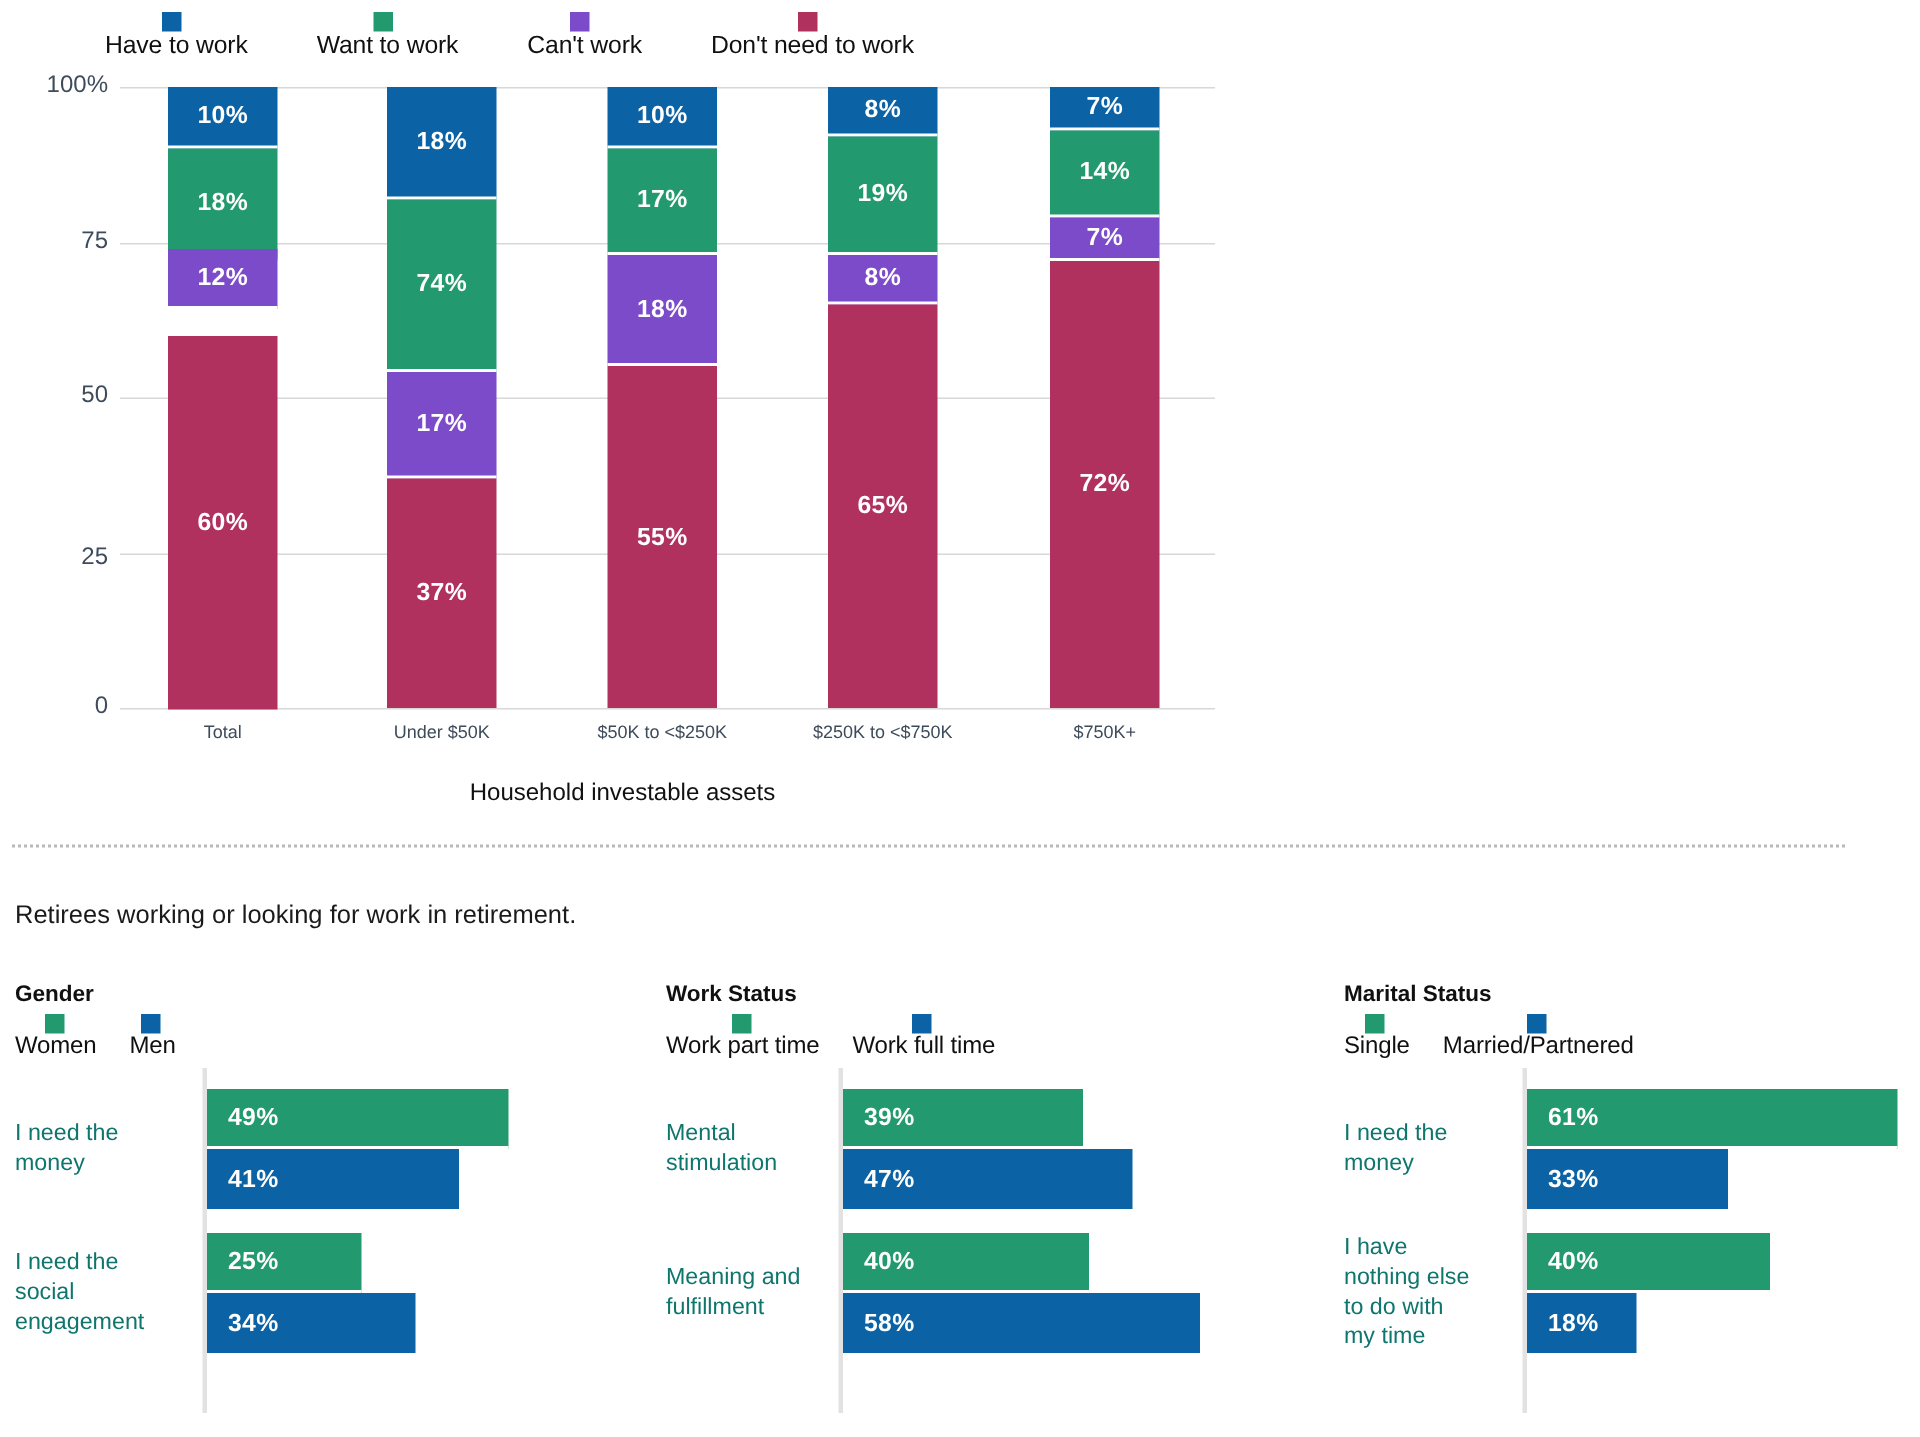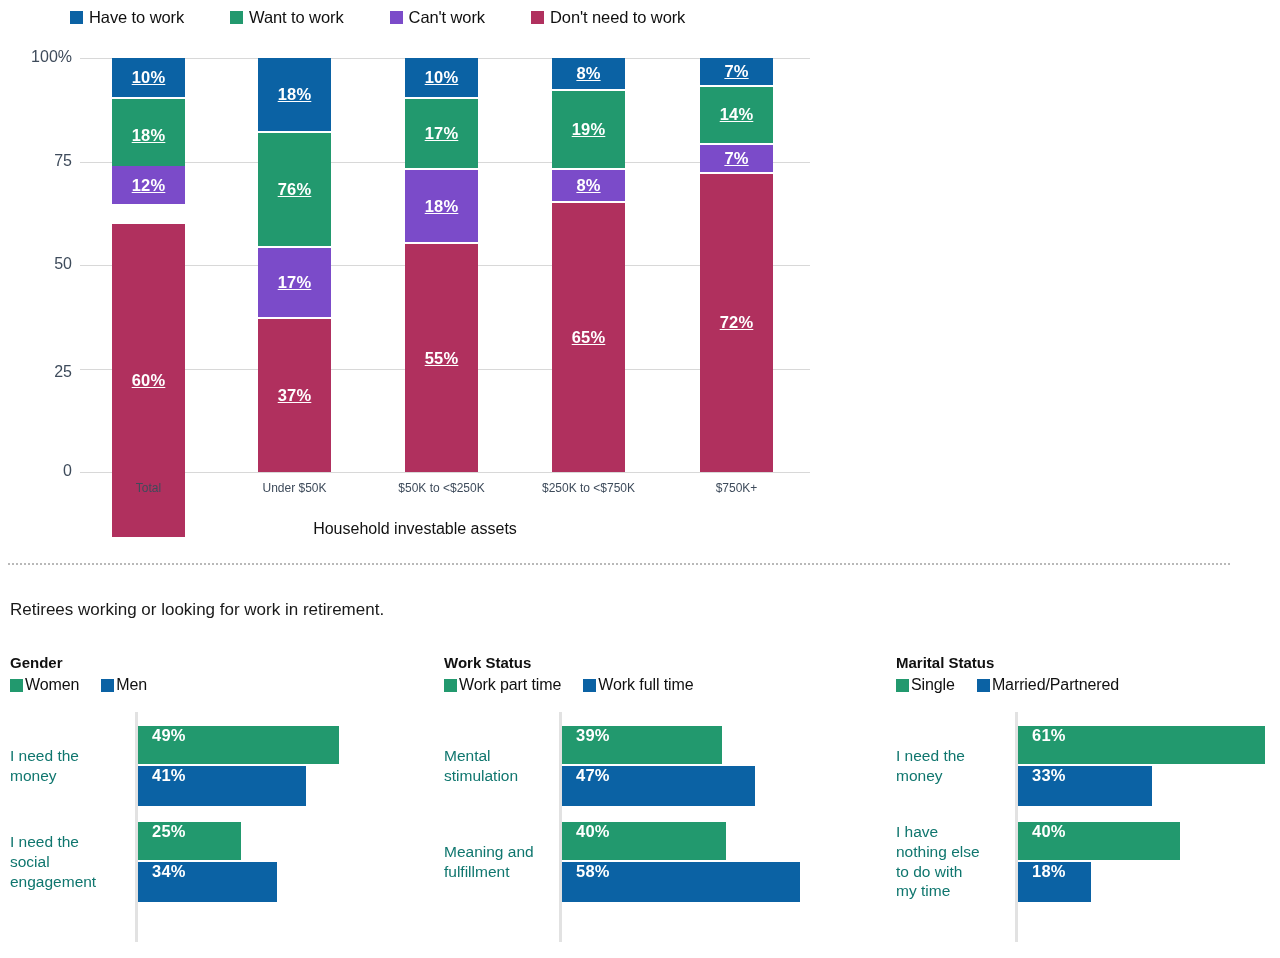--- a/index.html
+++ b/index.html
@@ -26,20 +26,21 @@
     position: absolute;
     left: 70px; top: 8px;
     display: flex;
     align-items: center;
   }
   .legend-entry {
     display: flex;
     align-items: center;
     margin-right: 46px;
     white-space: nowrap;
+    flex-direction: column;
   }
   .legend-swatch {
     width: 13px; height: 13px;
     margin-right: 6px;
     flex: 0 0 auto;
   }
   .legend-text {
     font-size: 16.5px;
     color: #101010;
     letter-spacing: -0.1px;
@@ -77,21 +78,20 @@
     align-items: center;
     justify-content: center;
     box-sizing: border-box;
     border-bottom: 2px solid #ffffff;
   }
   .seg-label {
     color: #ffffff;
     font-weight: bold;
     font-size: 16.5px;
     letter-spacing: 0.2px;
-    text-decoration: underline;
   }
   .xtick {
     position: absolute;
     top: 481px;
     font-size: 12px;
     color: #3e4b5b;
     text-align: center;
     white-space: nowrap;
   }
   #x-axis-title {
@@ -153,21 +153,21 @@
     position: absolute;
     font-size: 15.5px;
     color: #0f766e;
     line-height: 1.28;
     white-space: pre-line;
   }
   .hbar {
     position: absolute;
     height: 40px;
     display: flex;
-    align-items: flex-start;
+    align-items: center;
     border-bottom: 2px solid #ffffff;
     box-sizing: border-box;
   }
   .hbar-label {
     color: #ffffff;
     font-weight: bold;
     font-size: 16.5px;
     margin-left: 14px;
     letter-spacing: 0.2px;
   }
@@ -215,30 +215,30 @@
         <div class="bar-col" style="left: 112px; top: 58px; height: 414px;">
           <div class="seg" style="top: 0px; height: 41.4px; background: rgb(11, 98, 164);">
             <span class="seg-label">10%</span>
           </div>
           <div class="seg" style="top: 41.4px; height: 74.52px; background: rgb(34, 153, 110);">
             <span class="seg-label">18%</span>
           </div>
           <div class="seg" style="top: 108px; height: 40px; background: rgb(123, 75, 201);">
             <span class="seg-label">12%</span>
           </div>
-          <div class="seg" style="top: 165.6px; height: 313px; background: rgb(176, 48, 94); border-bottom: none;">
+          <div class="seg" style="top: 165.6px; height: 249px; background: rgb(176, 48, 94); border-bottom: none;">
             <span class="seg-label">60%</span>
           </div>
         </div>
         <div class="bar-col" style="left: 258px; top: 58px; height: 414px;">
           <div class="seg" style="top: 0px; height: 74.52px; background: rgb(11, 98, 164);">
             <span class="seg-label">18%</span>
           </div>
           <div class="seg" style="top: 74.52px; height: 115.92px; background: rgb(34, 153, 110);">
-            <span class="seg-label">76%</span>
+            <span class="seg-label">74%</span>
           </div>
           <div class="seg" style="top: 190.44px; height: 70.38px; background: rgb(123, 75, 201);">
             <span class="seg-label">17%</span>
           </div>
           <div class="seg" style="top: 260.82px; height: 153.18px; background: rgb(176, 48, 94); border-bottom: none;">
             <span class="seg-label">37%</span>
           </div>
         </div>
         <div class="bar-col" style="left: 405px; top: 58px; height: 414px;">
           <div class="seg" style="top: 0px; height: 41.4px; background: rgb(11, 98, 164);">

